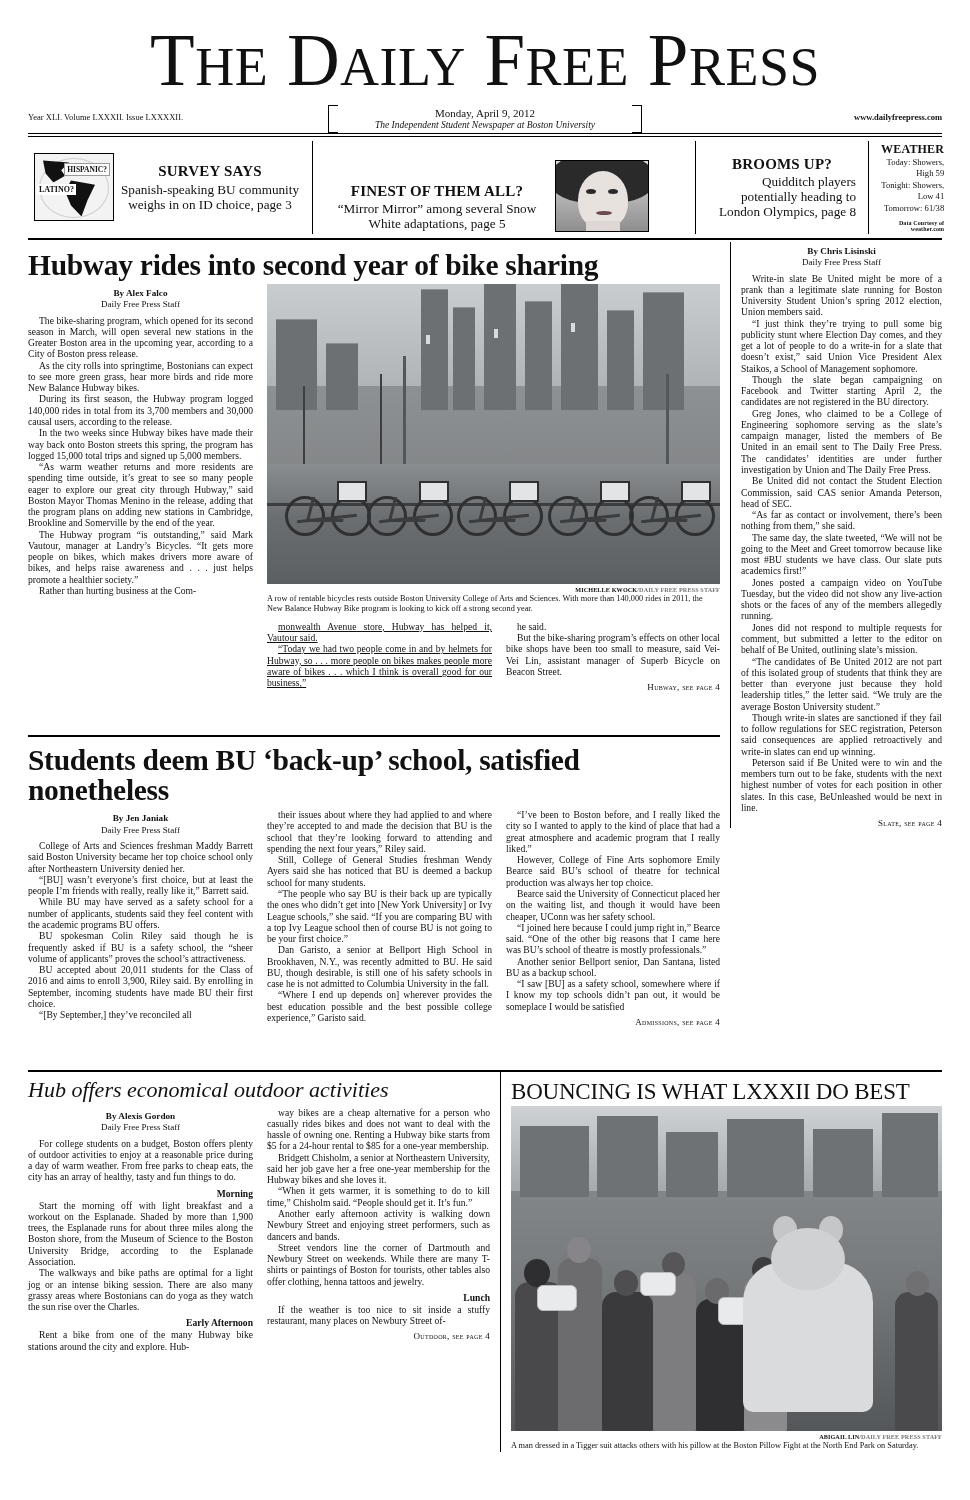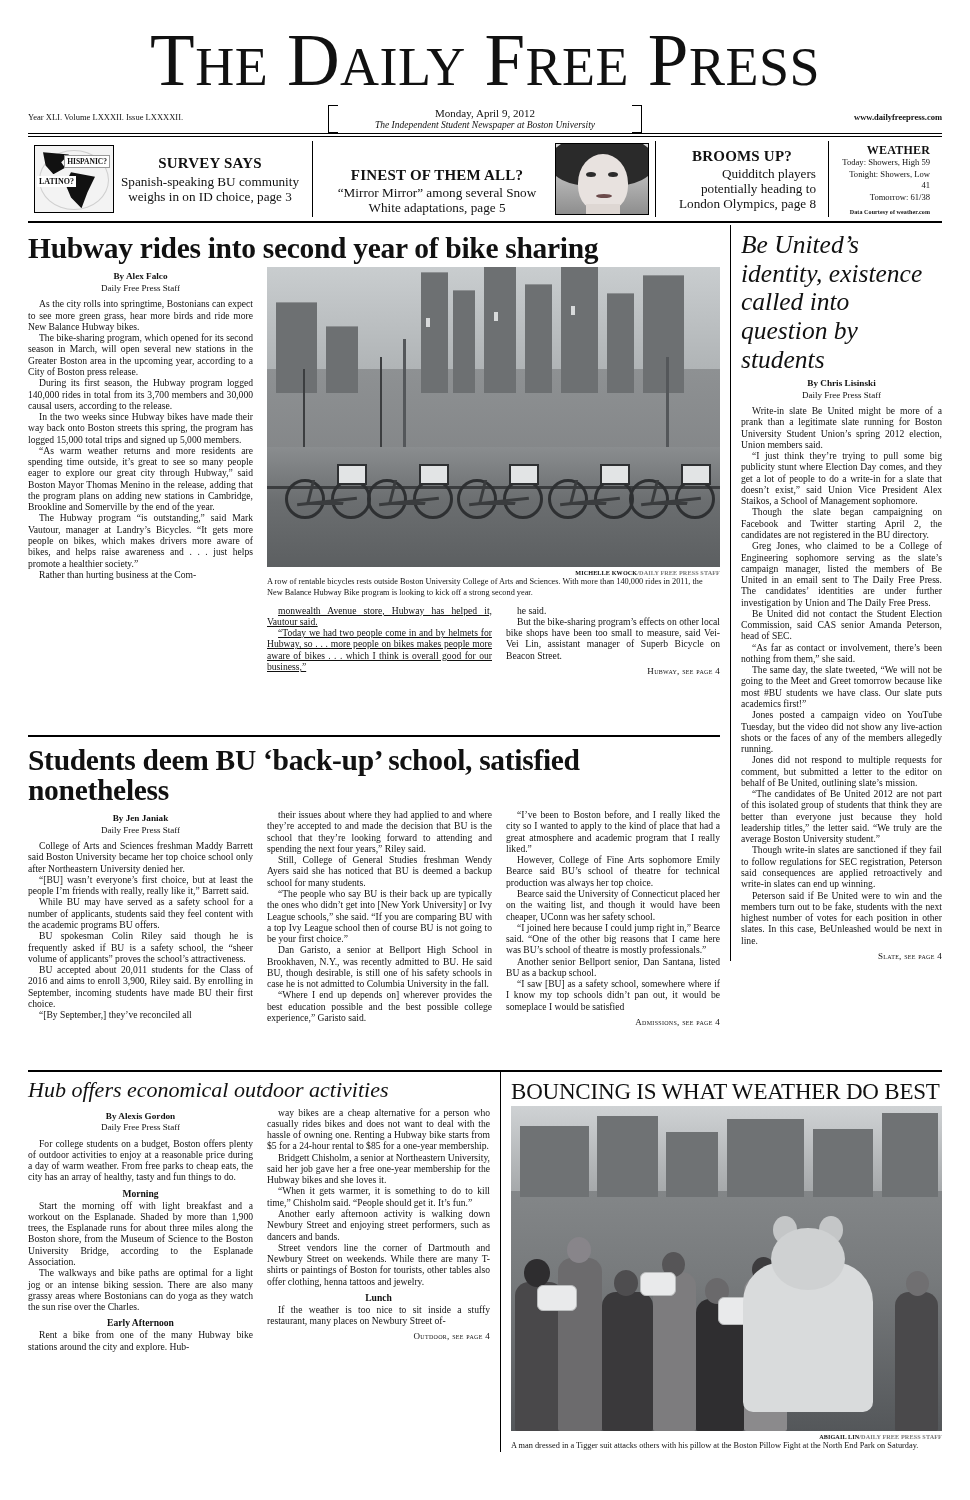--- a/index.html
+++ b/index.html
@@ -51,21 +51,21 @@
     position:relative;overflow:hidden;background:#e9e9e9;
   }
   .teaser .txt{padding:0 6px;}
   .teaser .kicker{
     font-weight:bold;font-size:15px;text-align:center;line-height:1.1;
     letter-spacing:.2px;
   }
   .teaser .sub{font-size:13.2px;line-height:1.14;text-align:center;margin-top:2px;}
   .t1{flex:0 0 272px;}
   .t2{flex:0 0 330px;align-items:flex-end;}
-  .t3{flex:0 0 160px;}
+  .t3{flex:0 0 160px;margin-left:40px;}
   .t3 .sub{text-align:right;}
   .t4{flex:1 1 auto;text-align:right;}
   .t4 .kicker{font-size:12px;text-align:right;}
   .t4 .wline{font-size:8.6px;text-align:right;line-height:1.35;}
   .t4 .wsrc{font-size:6px;font-weight:bold;text-align:right;margin-top:5px;letter-spacing:.1px;}
 
   
   .mapart{position:absolute;inset:0;background:#f3f3f3;}
   .mapart .globe{position:absolute;left:4px;top:4px;width:68px;height:58px;border-radius:50%;
      border:1px solid #cfcfcf;}
@@ -108,21 +108,21 @@
     font-weight:400;font-size:23px;line-height:1.05;margin:8px 0 2px;
     letter-spacing:-.2px;
   }
   .byline{text-align:center;font-size:9.2px;font-weight:bold;margin-top:4px;line-height:1.25;}
   .byline .org{font-weight:400;font-size:9px;}
 
   p.body{
     font-size:9.6px;line-height:1.175;text-align:justify;margin:0;
     text-indent:11px;hyphens:auto;
   }
-  .subhead{text-align:center;font-weight:bold;font-size:9.6px;margin:5px 0 1px;}
+  .subhead{text-align:right;font-weight:bold;font-size:9.6px;margin:5px 0 1px;}
   .jump{
     text-align:right;font-variant:small-caps;font-size:9px;margin-top:5px;letter-spacing:.3px;
   }
 
   .photo{
     width:100%;background:#9a9a9a;position:relative;overflow:hidden;border:0;
   }
   .credit{font-size:6.2px;font-weight:bold;text-align:right;letter-spacing:.1px;margin-top:2px;}
   .credit .staff{font-weight:bold;color:#777;}
   .caption{font-family:Liberation Serif, serif;font-size:8.3px;line-height:1.28;margin-top:1px;}
@@ -247,22 +247,22 @@
     <div class="c" style="flex:0 0 692px;padding-left:0;padding-right:10px;">
       <h1 class="head">Hubway rides into second year of bike sharing</h1>
 
       <div class="cols">
         <div class="c" style="flex:0 0 225px;padding-left:0;">
           <div class="byline">
             <span>By Alex Falco</span><br>
             <span class="org">Daily Free Press Staff</span>
           </div>
           <div style="height:4px"></div>
+          <p class="body">The bike-sharing program, which opened for its second season in March, will open several new stations in the Greater Boston area in the upcoming year, according to a City of Boston press release.</p>
           <p class="body">As the city rolls into springtime, Bostonians can expect to see more green grass, hear more birds and ride more New Balance Hubway bikes.</p>
-          <p class="body">The bike-sharing program, which opened for its second season in March, will open several new stations in the Greater Boston area in the upcoming year, according to a City of Boston press release.</p>
           <p class="body">During its first season, the Hubway program logged 140,000 rides in total from its 3,700 members and 30,000 causal users, according to the release.</p>
           <p class="body">In the two weeks since Hubway bikes have made their way back onto Boston streets this spring, the program has logged 15,000 total trips and signed up 5,000 members.</p>
           <p class="body">“As warm weather returns and more residents are spending time outside, it’s great to see so many people eager to explore our great city through Hubway,” said Boston Mayor Thomas Menino in the release, adding that the program plans on adding new stations in Cambridge, Brookline and Somerville by the end of the year.</p>
           <p class="body">The Hubway program “is outstanding,” said Mark Vautour, manager at Landry’s Bicycles. “It gets more people on bikes, which makes drivers more aware of bikes, and helps raise awareness and . . . just helps promote a healthier society.”</p>
           <p class="body">Rather than hurting business at the Com-</p>
         </div>
 
         <div class="c" style="flex:1 1 auto;padding-right:0;">
           <div class="photo scene-bike">
             <div class="sb-sky"></div>
@@ -335,21 +335,20 @@
         </div>
         <div class="c" style="flex:1 1 auto;padding-right:0;">
           <p class="body">he said.</p>
           <p class="body">But the bike-sharing program’s effects on other local bike shops have been too small to measure, said Vei-Vei Lin, assistant manager of Superb Bicycle on Beacon Street.</p>
           <div class="jump">Hubway, see page 4</div>
         </div>
       </div>
     </div>
 
     <div class="c col-rule" style="flex:1 1 auto;padding-left:10px;padding-right:0;">
-      <h1 class="head-ital">Be United’s identity, existence called into question by students</h1>
       <div class="byline">
         <span>By Chris Lisinski</span><br>
         <span class="org">Daily Free Press Staff</span>
       </div>
       <div style="height:4px"></div>
       <p class="body">Write-in slate Be United might be more of a prank than a legitimate slate running for Boston University Student Union’s spring 2012 election, Union members said.</p>
       <p class="body">“I just think they’re trying to pull some big publicity stunt where Election Day comes, and they get a lot of people to do a write-in for a slate that doesn’t exist,” said Union Vice President Alex Staikos, a School of Management sophomore.</p>
       <p class="body">Though the slate began campaigning on Facebook and Twitter starting April 2, the candidates are not registered in the BU directory.</p>
       <p class="body">Greg Jones, who claimed to be a College of Engineering sophomore serving as the slate’s campaign manager, listed the members of Be United in an email sent to The Daily Free Press. The candidates’ identities are under further investigation by Union and The Daily Free Press.</p>
       <p class="body">Be United did not contact the Student Election Commission, said CAS senior Amanda Peterson, head of SEC.</p>
@@ -427,21 +426,21 @@
             <p class="body">Another early afternoon activity is walking down Newbury Street and enjoying street performers, such as dancers and bands.</p>
             <p class="body">Street vendors line the corner of Dartmouth and Newbury Street on weekends. While there are many T-shirts or paintings of Boston for tourists, other tables also offer clothing, henna tattoos and jewelry.</p>
             <div class="subhead">Lunch</div>
             <p class="body">If the weather is too nice to sit inside a stuffy restaurant, many places on Newbury Street of-</p>
             <div class="jump">Outdoor, see page 4</div>
           </div>
         </div>
       </div>
 
       <div class="c col-rule" style="flex:1 1 auto;padding-left:10px;padding-right:0;">
-        <h1 class="head-caps">BOUNCING IS WHAT WEATHER DO BEST</h1>
+        <h1 class="head-caps">BOUNCING IS WHAT LXXXII DO BEST</h1>
         <div class="photo scene-pillow" style="height:325px;margin-top:2px;">
           <div class="pf-sky"></div>
           <div class="pf-bldg" style="left:2%;top:6%;width:16%;height:22%;"></div>
           <div class="pf-bldg" style="left:20%;top:3%;width:14%;height:25%;"></div>
           <div class="pf-bldg" style="left:36%;top:8%;width:12%;height:20%;"></div>
           <div class="pf-bldg" style="left:50%;top:4%;width:18%;height:24%;"></div>
           <div class="pf-bldg" style="left:70%;top:7%;width:14%;height:21%;"></div>
           <div class="pf-bldg" style="left:86%;top:2%;width:13%;height:26%;"></div>
           <div class="pf-crowd">
             <div class="pf-p" style="left:1%;width:11%;height:62%;background:#49484a;"></div>

